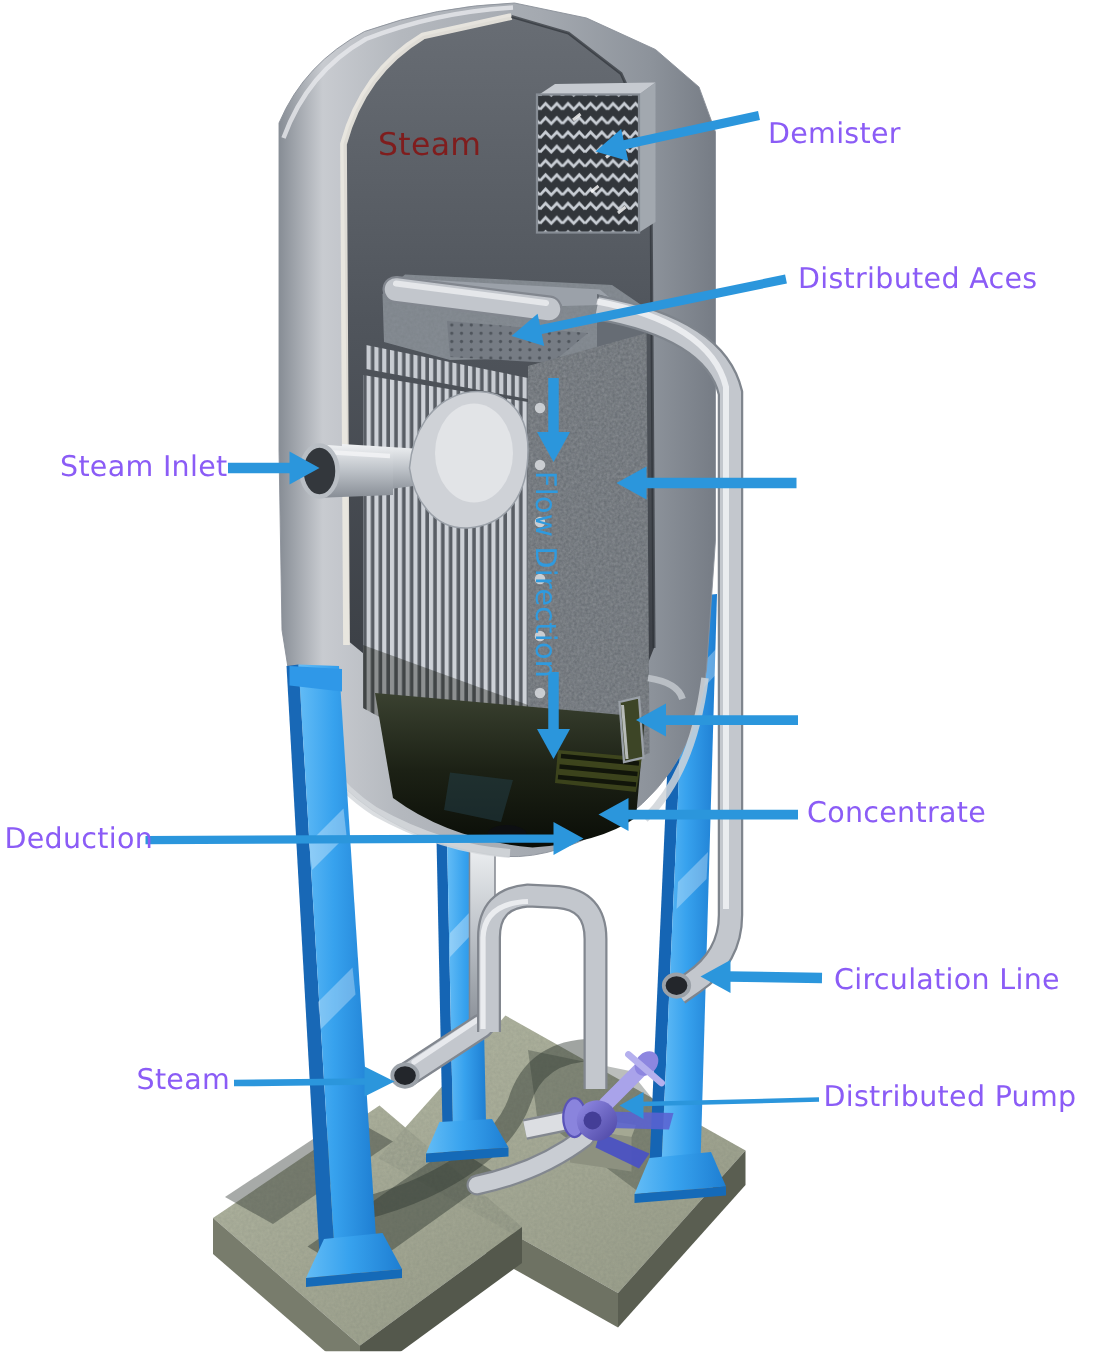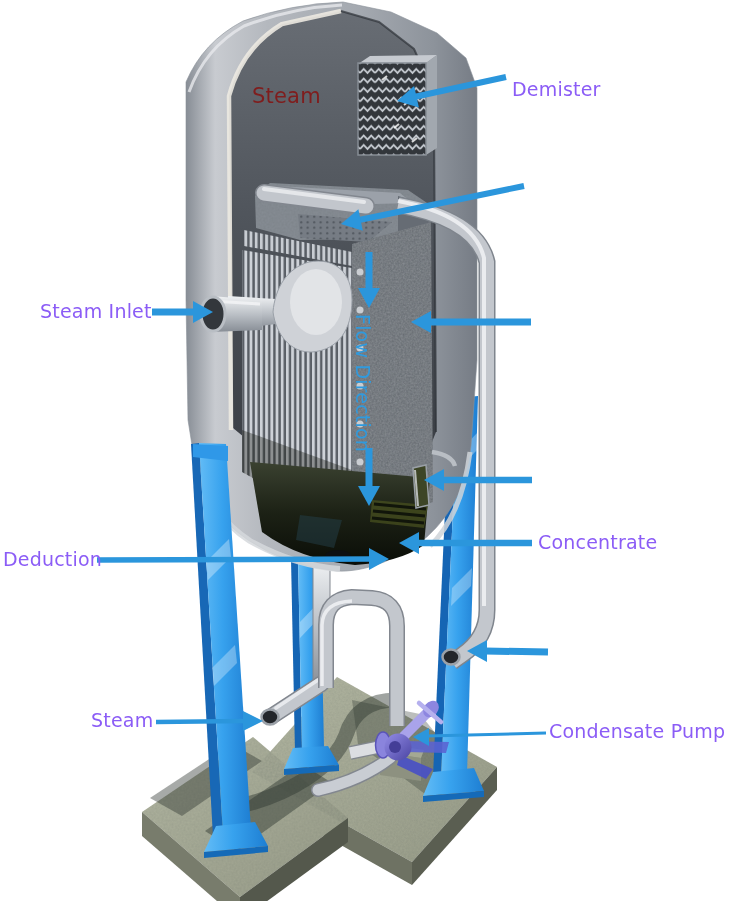--- a/index.html
+++ b/index.html
@@ -295,20 +295,22 @@
     </g>
     <g>
       <line x1="156" y1="722" x2="245" y2="721" stroke-width="4.5"></line>
       <polygon points="263,721 243,711 243,731" stroke="none"></polygon>
     </g>
   </g>
 </svg>
 
 <div class="lbl lbl-steam">Steam</div>
 <div class="lbl lbl-demister">Demister</div>
+<div class="lbl lbl-distributed">Distributed Aces</div>
 <div class="lbl lbl-steam-inlet">Steam Inlet</div>
 <div class="lbl lbl-flow">Flow Direction</div>
 <div class="lbl lbl-concentrate">Concentrate</div>
 <div class="lbl lbl-deduction">Deduction</div>
+<div class="lbl lbl-circ-line">Circulation Line</div>
 <div class="lbl lbl-intake">Steam</div>
-<div class="lbl lbl-circ-pump">Condensate Pump</div>
+<div class="lbl lbl-circ-pump">Distributed Pump</div>
 
 </div>
 
 </body></html>

